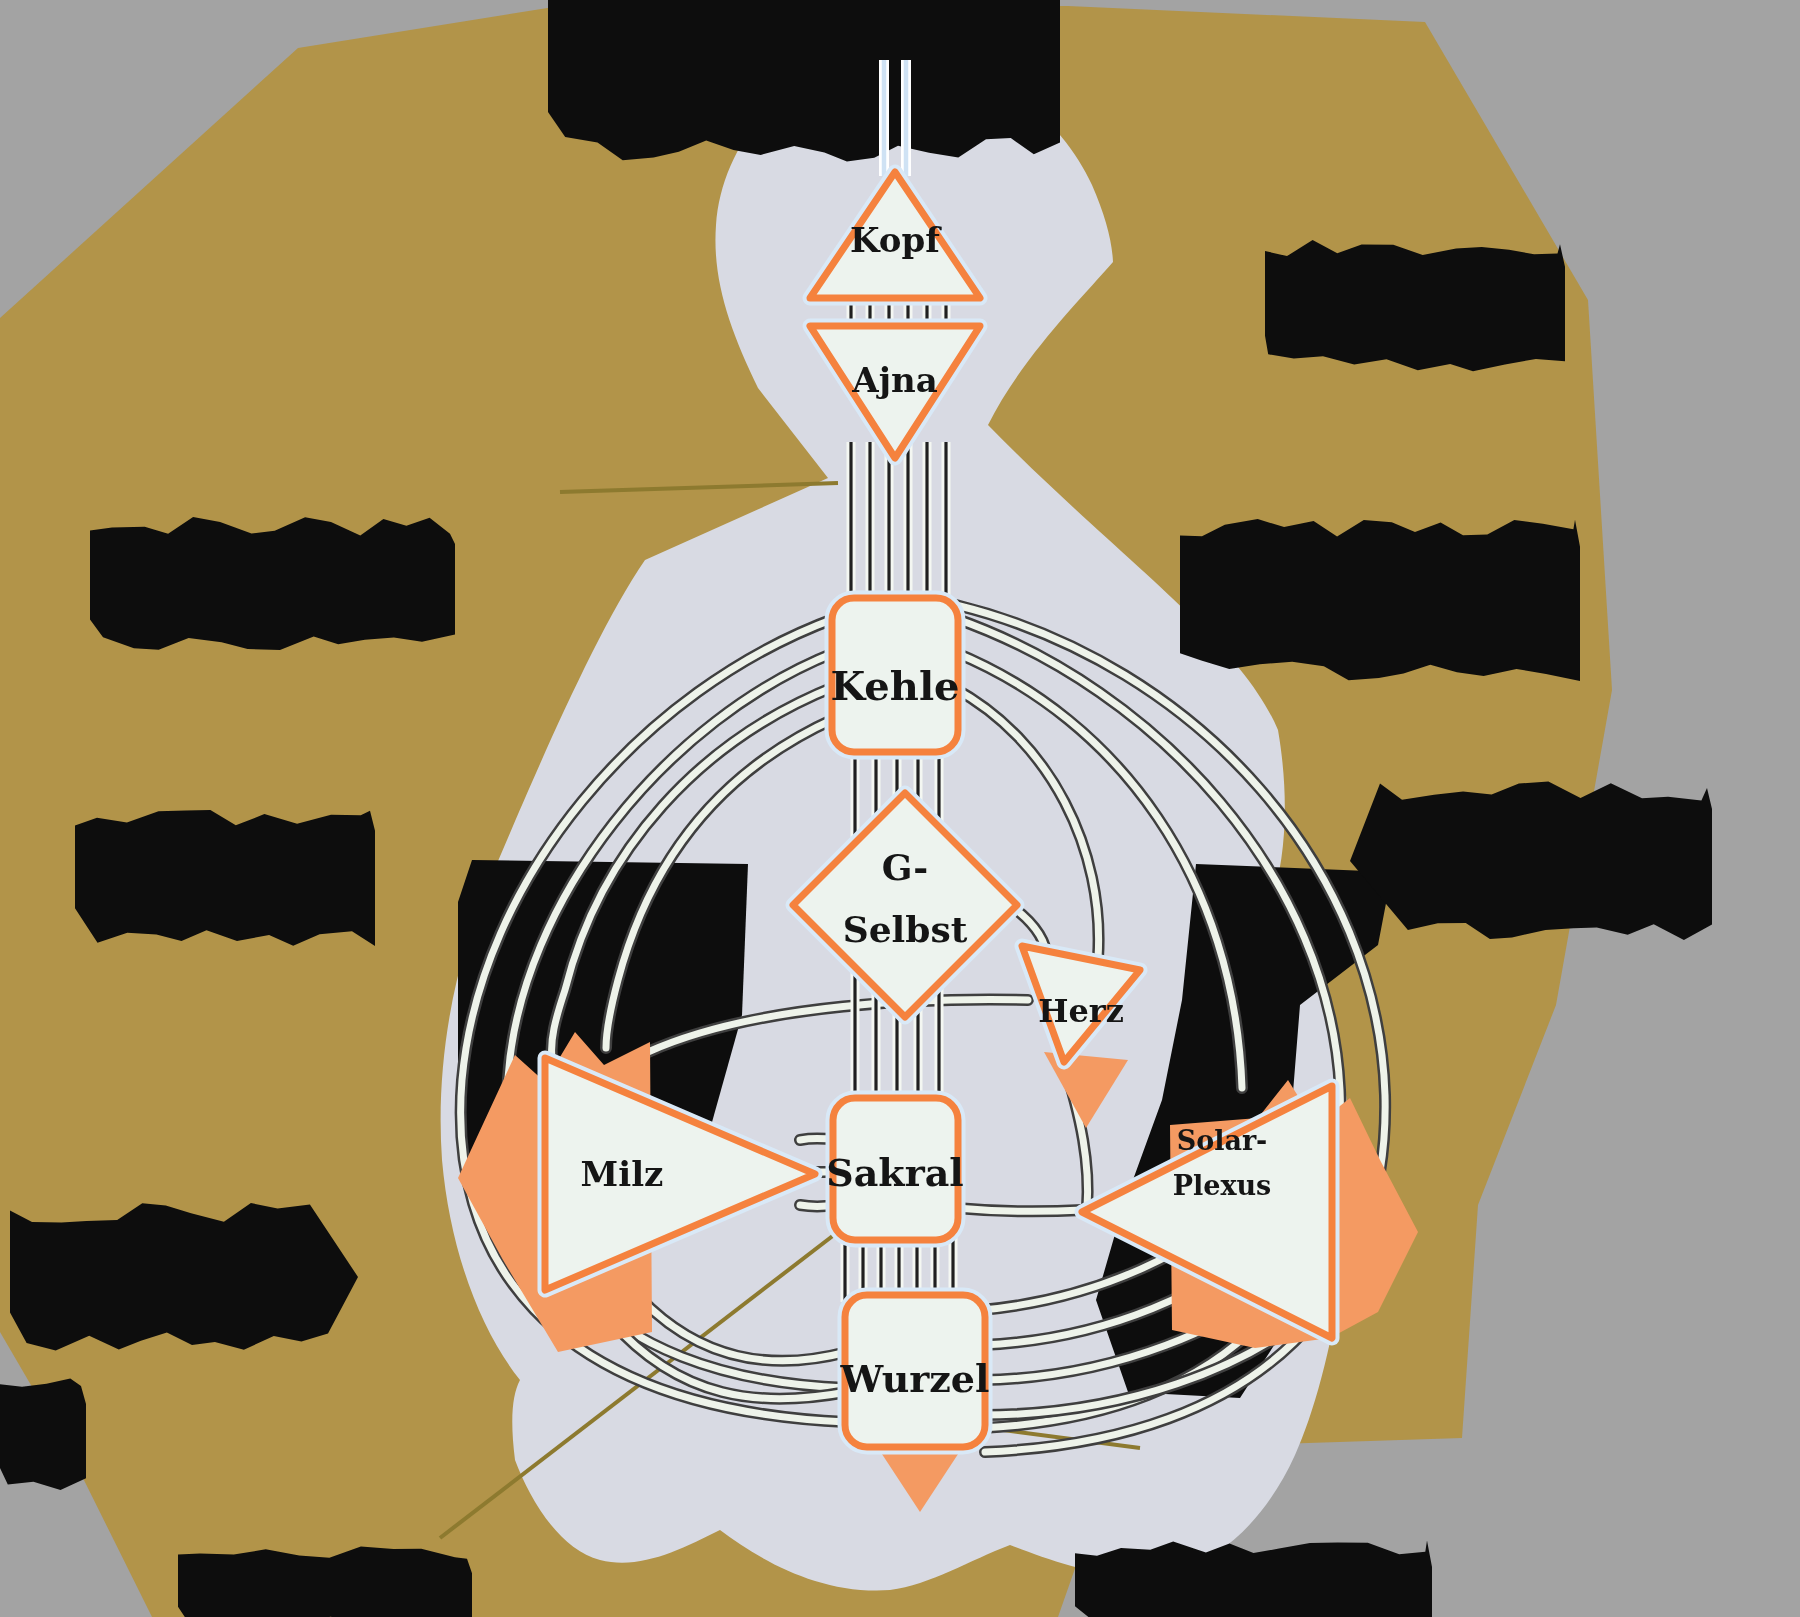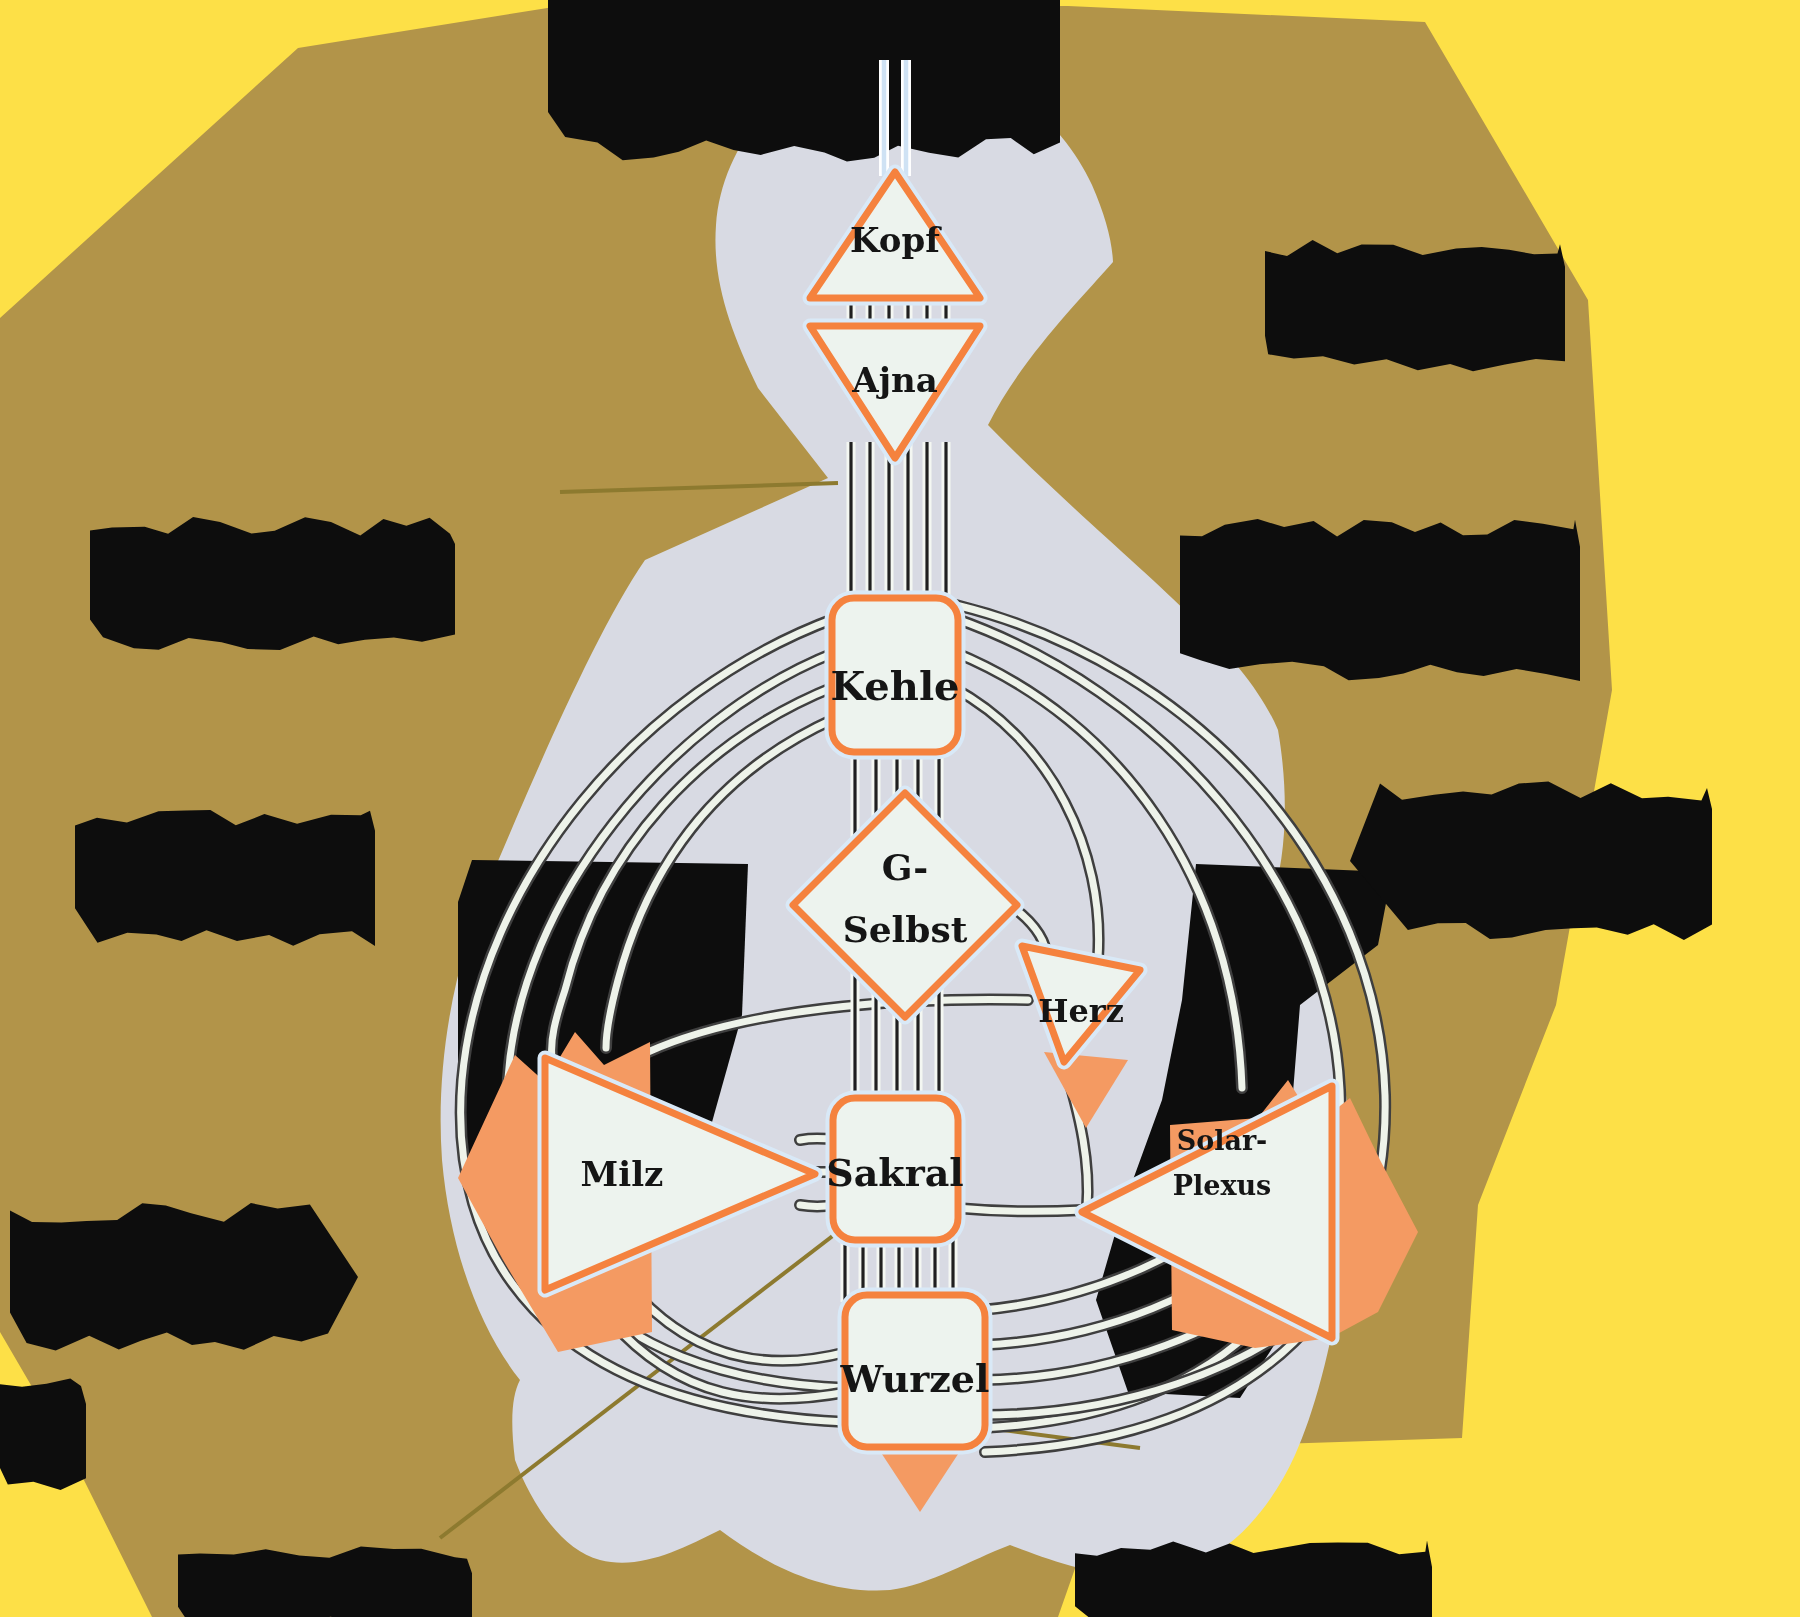--- a/index.html
+++ b/index.html
@@ -1,16 +1,16 @@
 <!DOCTYPE html>
 <html style="--gold: #b29449; --body: #d8dae3; --ink: #0d0d0d; --centerFill: #edf3ee; --centerBorder: #f5823e; --orangeArrow: #f49a62; --cfill: #eef3ea; --cedge: #3f3f3f; --wdark: #202020; --wlight: #f4f7f2; --leader: #8d7a2f; --crown: #cfe2f4; --text: #151515;"><head>
 <meta charset="utf-8">
 <style>
   html,body{margin:0;padding:0;background:#ffffff;}
-  .stage{position:relative;width:1800px;height:1617px;background:#fde047;overflow:hidden;}
+  .stage{position:relative;width:1800px;height:1617px;background:#a3a3a3;overflow:hidden;}
   svg{display:block;}
   .gold{fill:var(--gold);}
   .body{fill:var(--body);}
   .blob{fill:var(--ink);}
   .mass{fill:var(--ink);}
   .leader{stroke:var(--leader);stroke-width:4;fill:none;}
   .bedge{fill:none;stroke:var(--cedge);stroke-width:12;stroke-linecap:round;}
   .bcore{fill:none;stroke:var(--cfill);stroke-width:7;stroke-linecap:round;}
   .wunder{stroke:var(--wlight);stroke-width:9;}
   .wover{stroke:var(--wdark);stroke-width:3.2;}

